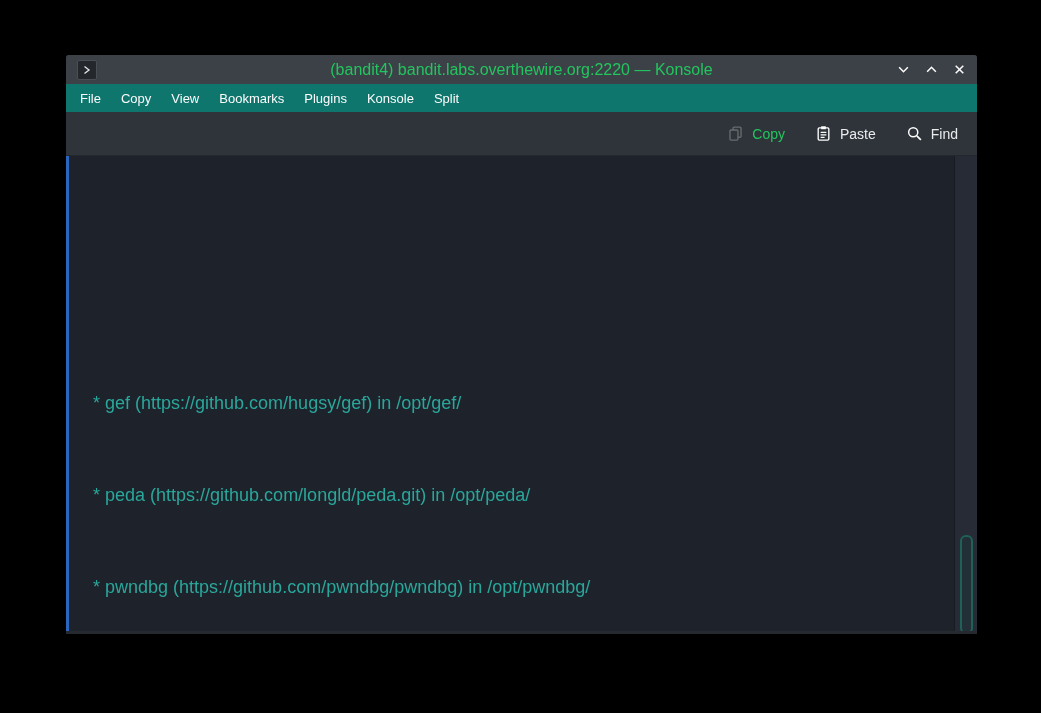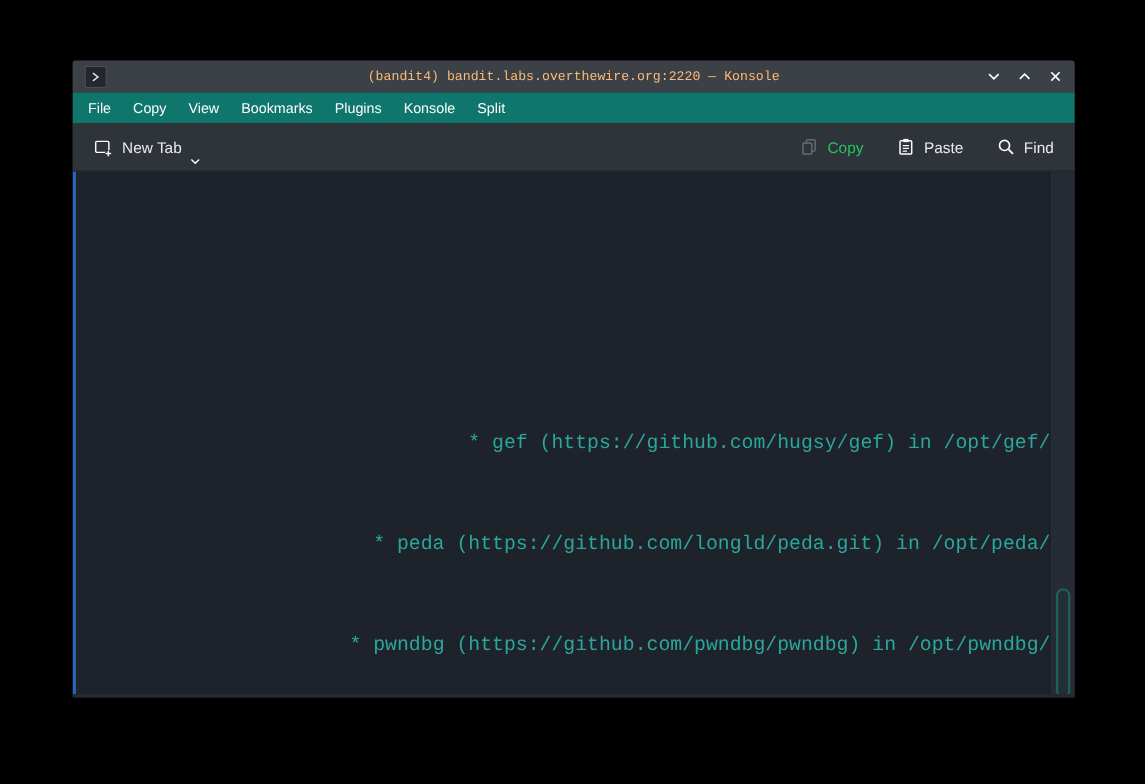--- a/index.html
+++ b/index.html
@@ -9,21 +9,21 @@
   .window{position:absolute;left:66px;top:55px;width:911px;height:579px;
           background:#2f343a;display:flex;flex-direction:column;
           border-radius:3px 3px 0 0;overflow:hidden;}
 
   
   .titlebar{height:29px;background:#3c4147;display:flex;align-items:center;
             padding:0 11px;position:relative;flex:0 0 auto;}
   .app-icon{width:18px;height:18px;background:#24282c;border:1px solid #4a4f55;
             border-radius:2px;display:flex;align-items:center;justify-content:center;}
   .titlebar-title{position:absolute;left:0;right:0;text-align:center;
-                  color:#fdba74;font-size:12px;pointer-events:none;font-family:Liberation Mono, monospace;}
+                  color:#22c55e;font-size:16px;pointer-events:none;}
   .win-controls{margin-left:auto;display:flex;gap:14px;align-items:center;z-index:2;}
   .win-btn{width:14px;height:14px;display:flex;align-items:center;justify-content:center;}
 
   
   .menubar{height:28px;background:#0f766e;display:flex;align-items:center;
            padding:0 4px;flex:0 0 auto;}
   .menu-item{color:#fcfcfc;font-size:13px;padding:4px 10px;cursor:default;}
 
   
   .toolbar{height:43px;background:#2f343a;display:flex;align-items:center;
@@ -32,22 +32,22 @@
         padding:6px 7px;border-radius:3px;position:relative;}
   .tbtn .drop-low{align-self:flex-end;transform:translateY(7px);}
   .tbtn.disabled{color:#22c55e;}
   .toolbar-right{margin-left:auto;display:flex;gap:16px;align-items:center;}
 
   
   .terminal{flex:1 1 auto;position:relative;background:#1d222b;overflow:hidden;}
   .focus-strip{position:absolute;left:0;top:0;bottom:0;width:3px;background:#2a66bd;}
   .term-text{position:absolute;left:3px;top:0;right:22px;bottom:0;
              padding:6px 0 0 4px;
-             font-family:Liberation Mono, monospace;font-size:18px;
-             line-height:23px;color:#2aa79b;white-space:pre;text-align:right;}
+             font-family:Liberation Sans, sans-serif;font-size:18px;
+             line-height:23px;color:#2aa79b;white-space:pre;}
   .term-line{height:23px;}
 
   .scrollbar{position:absolute;right:0;top:0;bottom:0;width:22px;background:#262b35;
              border-left:1px solid #171b22;}
   .scroll-thumb{position:absolute;left:5px;width:9px;top:379px;height:95px;
                 border:2px solid #1f6058;border-radius:6px;background:#232f37;}
 
   .window-bottom{height:3px;background:#262a30;flex:0 0 auto;}
 
   svg{display:block;}
@@ -94,31 +94,20 @@
       <span class="menu-item">Bookmarks</span>
 
       <span class="menu-item">Plugins</span>
 
       <span class="menu-item">Konsole</span>
 
       <span class="menu-item">Split</span>
     </div>
 
   <div class="toolbar">
-    <div class="tbtn">
-      <svg width="18" height="18" viewBox="0 0 18 18">
-        <rect x="2" y="3.5" width="12" height="10" rx="1.2" fill="none" stroke="#fcfcfc" stroke-width="1.3"></rect>
-        <path d="M10.5 14.5 H16.5 M13.5 11.5 V17.5" stroke="#2f343a" stroke-width="3.6" fill="none"></path>
-        <path d="M11 14.5 H16 M13.5 12 V17" stroke="#fcfcfc" stroke-width="1.3" fill="none"></path>
-      </svg>
-      <span>New Tab</span>
-      <svg class="drop-low" width="9" height="6" viewBox="0 0 9 6">
-        <path d="M1 1 L4.5 4.5 L8 1" fill="none" stroke="#fcfcfc" stroke-width="1.3"></path>
-      </svg>
-    </div>
 
     <div class="toolbar-right">
       <div class="tbtn disabled">
         <svg width="17" height="17" viewBox="0 0 16 16">
           <rect x="5.7" y="2" width="7.5" height="9.5" rx="1" fill="none" stroke="#666b70" stroke-width="1.3"></rect>
           <rect x="2.8" y="4.7" width="7.5" height="9.5" rx="1" fill="#2f343a" stroke="#666b70" stroke-width="1.3"></rect>
         </svg>
         <span>Copy</span>
       </div>
       <div class="tbtn">

